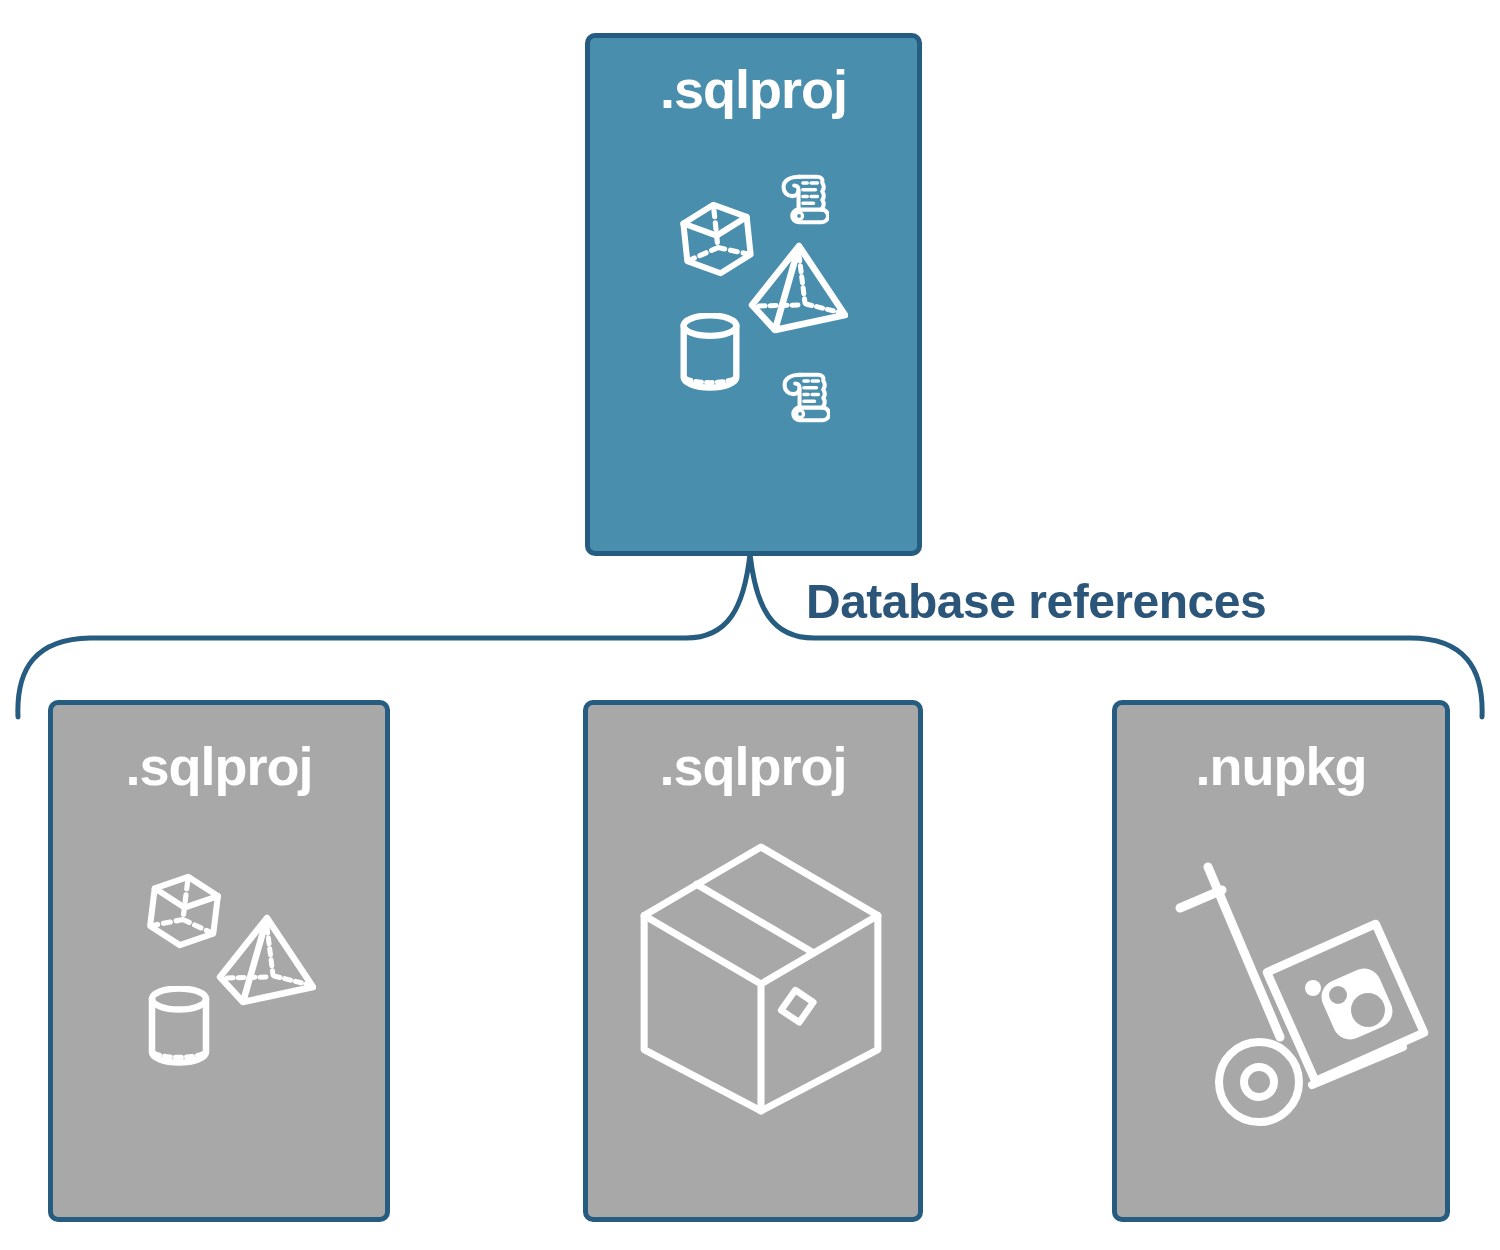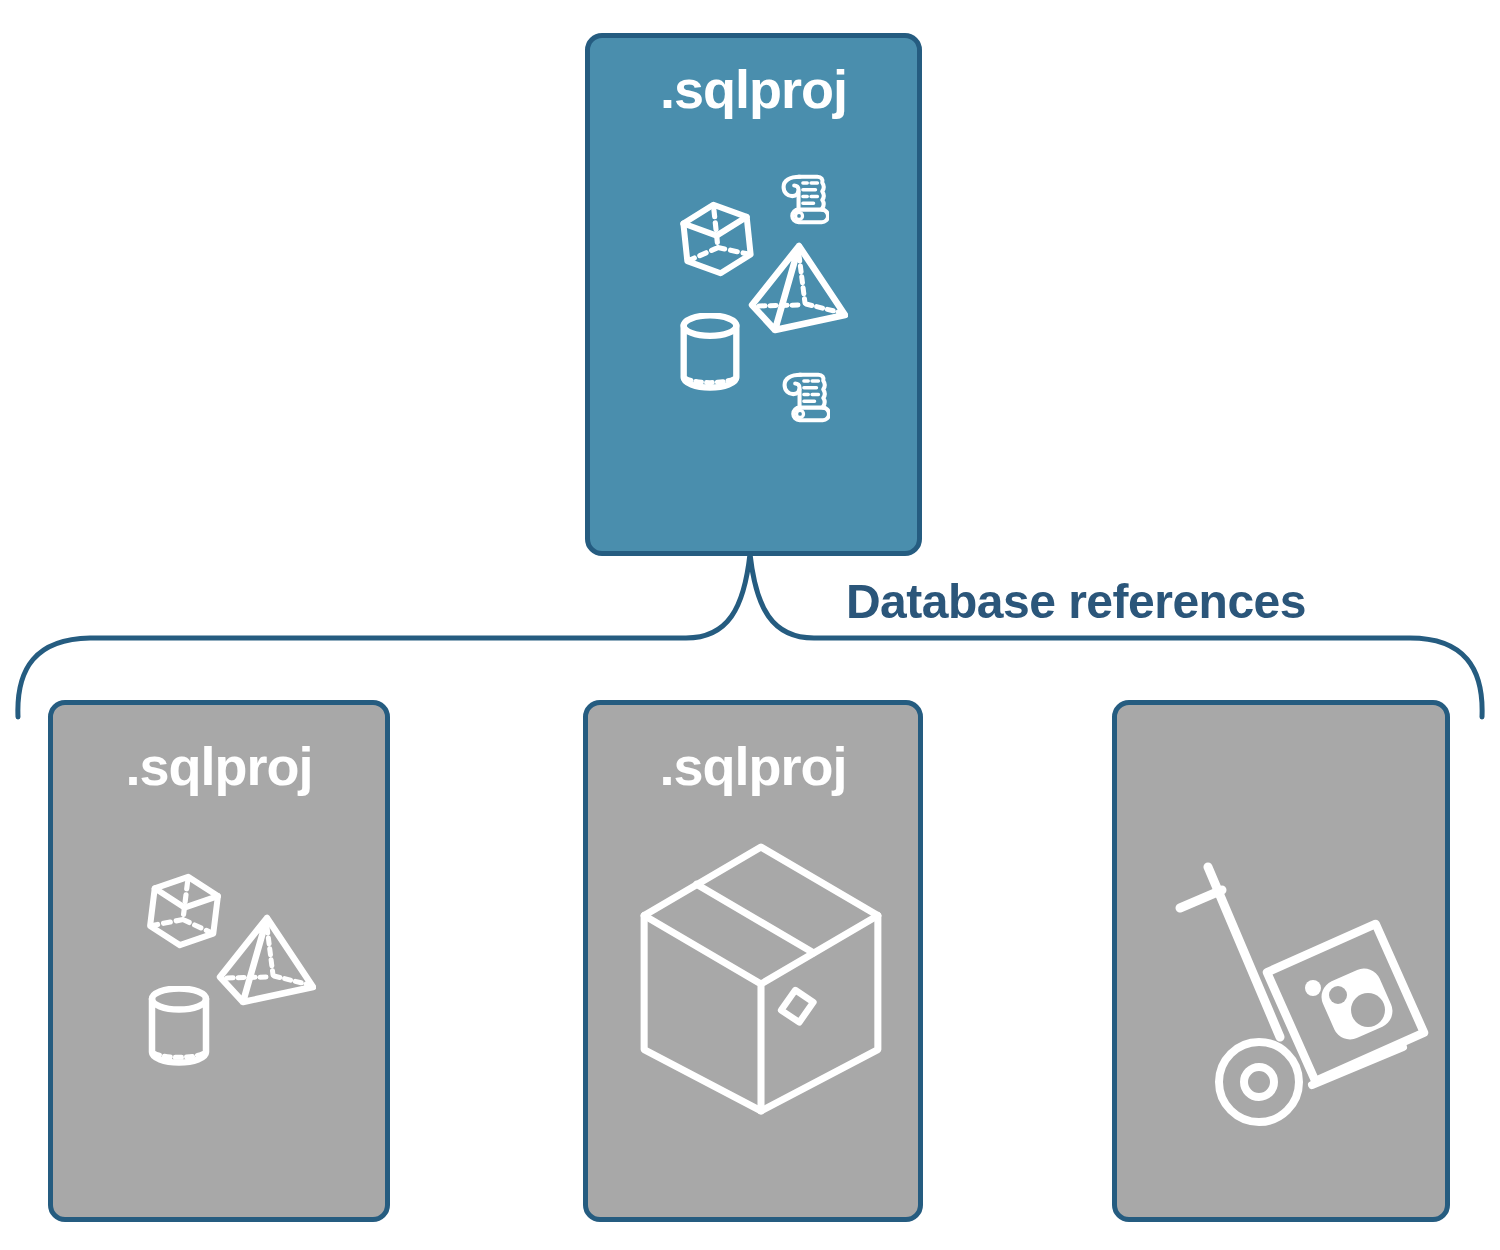--- a/index.html
+++ b/index.html
@@ -3,40 +3,40 @@
 <meta charset="utf-8">
 <style>
   html,body{margin:0;padding:0;background:#fff;}
   .canvas{
     position:relative;width:1500px;height:1250px;background:#ffffff;
     font-family:"Liberation Sans",sans-serif;overflow:hidden;
   }
   .node{
     position:absolute;box-sizing:border-box;
     border:5px solid var(--border,#255C80);
-    border-radius:17px;
+    border-radius:10px;
   }
   .node--root{background:var(--root-fill,#4A8EAD);}
   .node--child{background:var(--child-fill,#A8A8A8);}
   .node-title{
     text-align:center;font-weight:bold;color:var(--icon-color,#fff);
     font-size:54px;letter-spacing:-1px;line-height:1.1;
   }
   .node--root .node-title{padding-top:22px;}
   .node--child .node-title{padding-top:32px;}
   .icon{position:absolute;color:var(--icon-color,#fff);}
   .icon svg{display:block;width:100%;height:100%;}
   .stroke{fill:none;stroke:currentColor;stroke-linecap:round;stroke-linejoin:round;}
   .dash{stroke-dasharray:8 7;}
   .dash-s{stroke-dasharray:6 5;}
   .connector{position:absolute;left:0;top:0;width:1500px;height:1250px;color:var(--border,#255C80);}
   .connector-label{
     position:absolute;left:806px;top:574px;width:500px;
     font-weight:bold;font-size:48px;letter-spacing:-0.5px;
-    color:var(--label-color,#2B567A);white-space:nowrap;text-align:right;
+    color:var(--label-color,#2B567A);white-space:nowrap;
   }
   .blob{fill:var(--icon-color,#fff);}
   .hole{fill:var(--child-fill,#A8A8A8);}
 </style>
 </head>
 <body>
 
 <div class="canvas">
 
   <svg class="connector" viewBox="0 0 1500 1250" xmlns="http://www.w3.org/2000/svg">
@@ -129,20 +129,21 @@
       <svg viewBox="0 0 240 270">
         <polygon class="stroke" stroke-width="7" points="120,4 236,72 236,205 120,266 4,205 4,72"></polygon>
         <path class="stroke" stroke-width="7" d="M4,72 L120,140 L236,72 M120,140 V266"></path>
         <path class="stroke" stroke-width="7" d="M56,41 L172,109"></path>
         <polygon class="stroke" stroke-width="6.5" points="140,166 154,146 172,158 158,178"></polygon>
       </svg>
     </div>
   </div>
 
   <div class="node node--child" style="left:1112px;top:700px;width:338px;height:522px;">
+    <div class="node-title">.nupkg</div>
 
     <div class="icon" style="left:53px;top:155px;width:270px;height:280px;">
       <svg viewBox="0 0 270 280">
 
         <path class="stroke" stroke-width="9" d="M38,7 L110,177"></path>
         <path class="stroke" stroke-width="9" d="M10,48 L52,30"></path>
 
         <circle class="stroke" stroke-width="8" cx="89" cy="222" r="40"></circle>
         <circle class="stroke" stroke-width="8" cx="89" cy="222" r="15"></circle>
 

